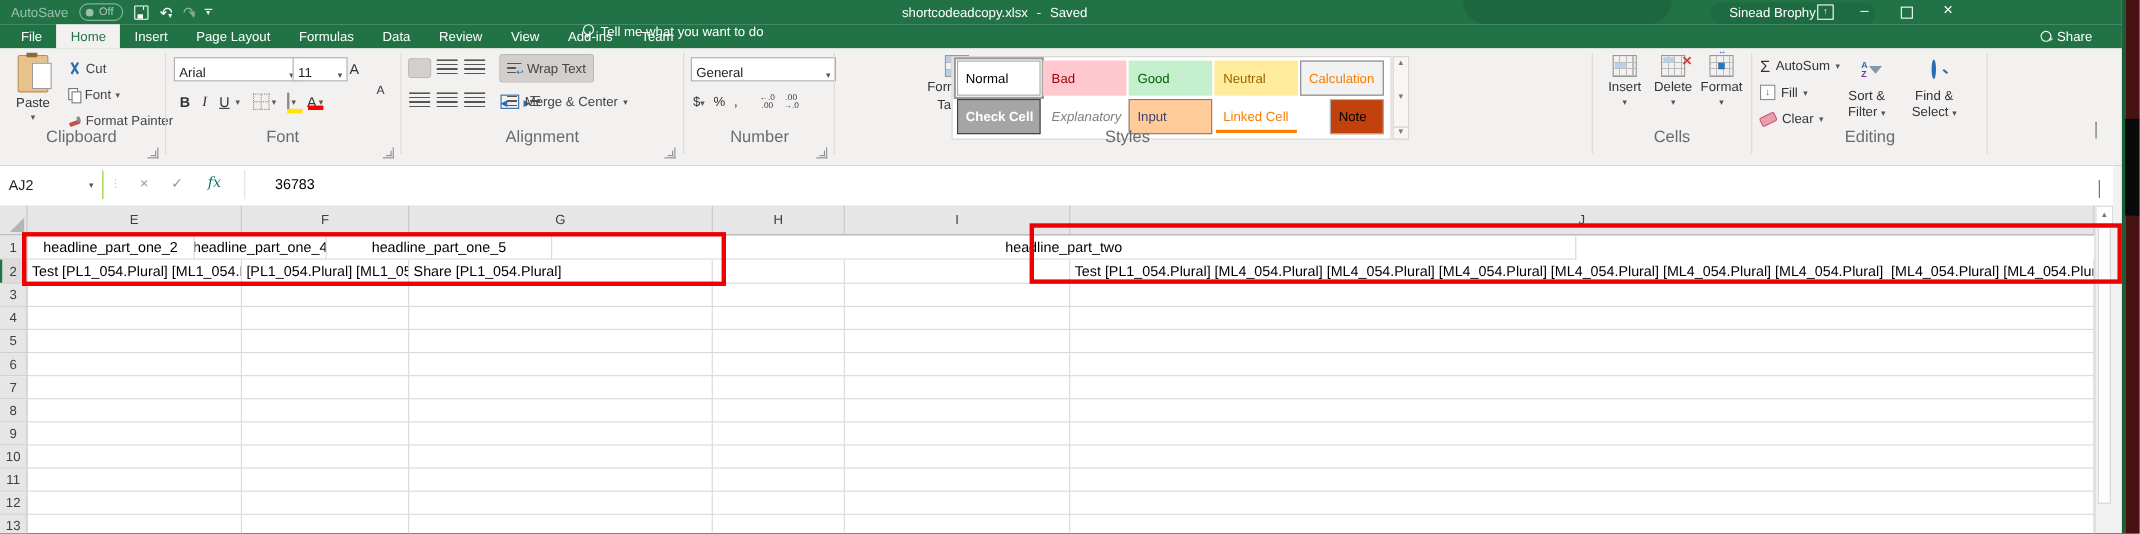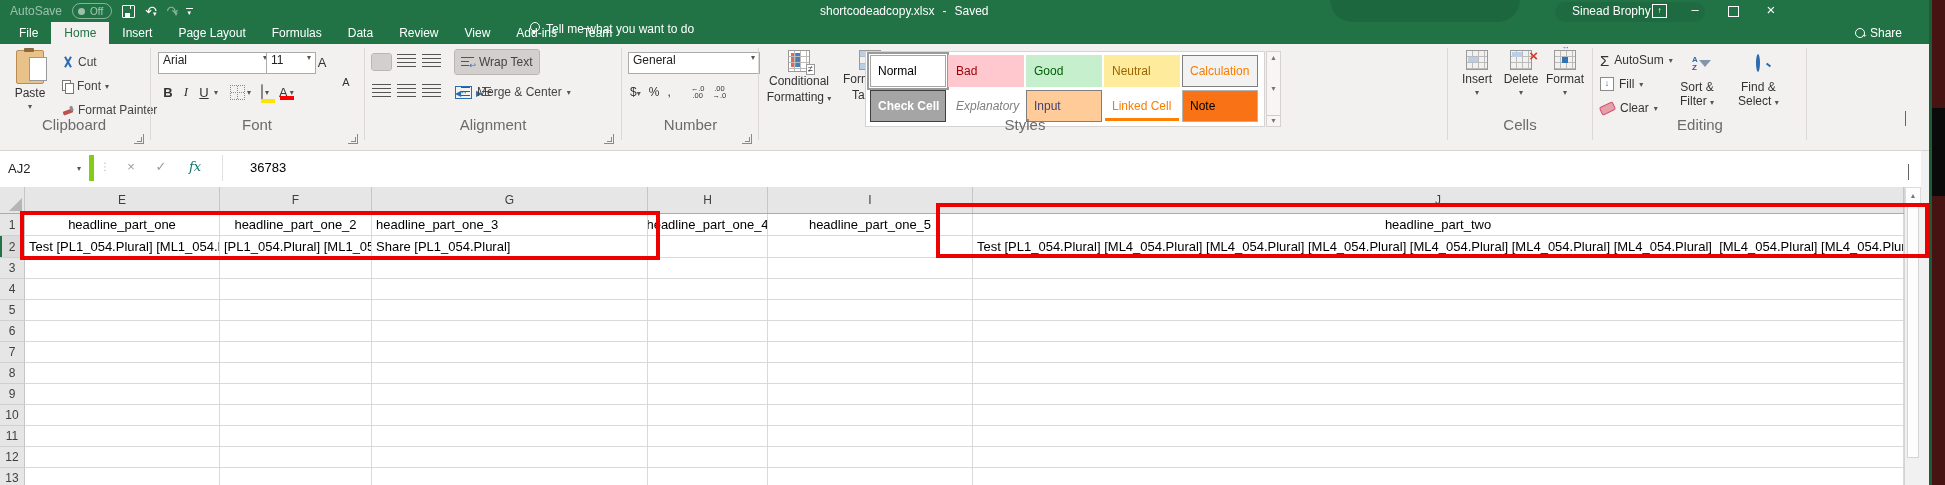--- a/index.html
+++ b/index.html
@@ -60,21 +60,21 @@
   .icon-xlines::before{transform:rotate(30deg);}
   .icon-xlines::after{transform:rotate(-30deg);}
   .icon-copy{position:relative;width:11px;height:12px;}
   .icon-copy::before,.icon-copy::after{content:"";position:absolute;width:7px;height:9px;border:1px solid #777;background:#fff;}
   .icon-copy::before{left:0;top:0;}
   .icon-copy::after{left:3px;top:3px;}
   .icon-brush{width:12px;height:12px;position:relative;}
   .icon-brush::before{content:"";position:absolute;left:1px;top:6px;width:10px;height:4px;background:#c0504d;transform:rotate(-20deg);border-radius:1px;}
   .icon-brush::after{content:"";position:absolute;left:8px;top:2px;width:3px;height:5px;background:#8a8a8a;transform:rotate(-20deg);}
   
-  .combo{position:absolute;height:20px;background:#fff;border:1px solid #ababab;display:flex;align-items:flex-start;justify-content:space-between;padding:0 4px;font-size:12px;color:#222;}
+  .combo{position:absolute;height:20px;background:#fff;border:1px solid #ababab;display:flex;align-items:flex-end;justify-content:space-between;padding:0 4px;font-size:12px;color:#222;}
   .fmtbtn{font-size:13px;color:#333;width:16px;text-align:center;}
   .u-line{text-decoration:underline;}
   .icon-borders{width:13px;height:13px;border:1px dotted #8a8a8a;position:relative;}
   .icon-borders::before{content:"";position:absolute;left:6px;top:0;width:1px;height:13px;border-left:1px dotted #8a8a8a;}
   .icon-borders::after{content:"";position:absolute;left:0;top:6px;width:13px;height:1px;border-top:1px dotted #8a8a8a;}
   .icon-bucket{width:12px;height:9px;background:#d8d4d0;border:1px solid #8a8a8a;transform:rotate(-15deg);border-radius:2px;}
   .colorbar{position:absolute;left:0;bottom:-4px;width:14px;height:4px;}
   .rel{position:relative;}
   
   .icon-lines{width:13px;height:10px;background:repeating-linear-gradient(to bottom,#555 0 1.5px,transparent 1.5px 4px);}
@@ -120,21 +120,21 @@
   .az .a{color:#2b6cb0;}.az .z{color:#7030a0;}
   .icon-funnel{width:0;height:0;border-left:6px solid transparent;border-right:6px solid transparent;border-top:7px solid #8496ab;position:relative;top:-1px;}
   .icon-mag{width:9px;height:9px;border:2px solid #2b6cb0;border-radius:50%;position:relative;}
   .icon-mag::after{content:"";position:absolute;left:8px;top:8px;width:5px;height:2px;background:#2b6cb0;transform:rotate(40deg);}
   .stack2{display:flex;flex-direction:column;align-items:center;line-height:14px;font-size:12px;color:#333;}
   .chev{width:8px;height:8px;border-left:1.5px solid #666;border-top:1.5px solid #666;}
   .chev-up{transform:rotate(45deg);}
   .chev-dn{transform:rotate(225deg);}
   
   .fbar{position:absolute;left:0;top:151px;width:1929px;height:36px;background:#fff;border-bottom:1px solid #cfcfcf;font-size:13px;color:#222;}
-  .namebox{position:absolute;left:0;top:4px;width:94px;height:26px;display:flex;align-items:center;justify-content:space-between;padding:0 8px;box-sizing:border-box;border-right:5px solid #84cc16;}
+  .namebox{position:absolute;left:0;top:4px;width:94px;height:26px;display:flex;align-items:center;justify-content:space-between;padding:0 8px;box-sizing:border-box;border-right:1px solid #84cc16;}
   .fb-dots{position:absolute;left:100px;top:10px;color:#bbb;font-size:10px;letter-spacing:0;}
   .fb-btn{position:absolute;top:8px;width:26px;text-align:center;color:#9a9a9a;font-size:13px;}
   .fb-fx{font-family:"DejaVu Serif",serif;font-style:italic;color:#0f766e;}
   .fb-sep{position:absolute;left:222px;top:4px;width:1px;height:26px;background:#e0e0e0;}
   .fb-val{position:absolute;left:250px;top:9px;color:#000;}
   .fb-exp{position:absolute;left:1908px;top:14px;}
   
   .grid{position:absolute;left:0;top:187px;width:1904px;height:298px;background:#fff;}
   .hrow{display:flex;height:26px;background:#e6e6e6;border-bottom:1px solid #ababab;}
   .hcell{border-right:1px solid #c6c6c6;color:#3f3f3f;font-size:12px;display:flex;align-items:center;justify-content:center;box-sizing:border-box;}
@@ -327,41 +327,36 @@
         </span>
       <span class="mini2">
           <span>.00</span>
           <span>→.0</span>
         </span>
     </div>
     <div class="glabel" style="left:624px;width:133px;">Number</div>
     <div class="launcher" style="left:742px;"></div>
     <div class="sep" style="left:758px;"></div>
 
-    <div class="stylebtn" style="left:763px;">
-      <span class="icon-cf"></span>
-      <span>Conditional</span>
-      <span><span>Formatting</span> <span class="dd">▾</span></span>
-    </div>
     <div class="stylebtn" style="left:838px;width:64px;">
       <span class="icon-table"></span>
       <span>Format as</span>
       <span><span>Table</span> <span class="dd">▾</span></span>
     </div>
     <div class="gallery">
       <span class="gcell" style="background: rgb(255, 255, 255); color: rgb(0, 0, 0); border-color: rgb(166, 166, 166); outline: rgb(154, 154, 154) solid 2px; outline-offset: 1px;">Normal</span>
       <span class="gcell" style="background: rgb(255, 199, 206); color: rgb(156, 0, 6); border-color: transparent;">Bad</span>
       <span class="gcell" style="background: rgb(198, 239, 206); color: rgb(0, 97, 0); border-color: transparent;">Good</span>
       <span class="gcell" style="background: rgb(255, 235, 156); color: rgb(156, 101, 0); border-color: transparent;">Neutral</span>
       <span class="gcell" style="background: rgb(242, 242, 242); color: rgb(250, 125, 0); border-color: rgb(127, 127, 127);">Calculation</span>
       <span class="gcell" style="background: rgb(165, 165, 165); color: rgb(255, 255, 255); border-color: rgb(63, 63, 63); font-weight: bold;">Check Cell</span>
       <span class="gcell" style="background: rgb(255, 255, 255); color: rgb(127, 127, 127); border-color: transparent; font-style: italic;">Explanatory ...</span>
       <span class="gcell" style="background: rgb(255, 204, 153); color: rgb(63, 63, 118); border-color: rgb(127, 127, 127);">Input</span>
       <span class="gcell" style="background: rgb(255, 255, 255); color: rgb(250, 125, 0); border-color: transparent; box-shadow: rgb(255, 128, 1) 0px -3px 0px inset;">Linked Cell</span>
-      <span class="gcell" style="background: #f97316; color: rgb(0, 0, 0); border-color: rgb(178, 178, 178);">Note</span>
+      <span class="gcell" style="background: #c2410c; color: rgb(0, 0, 0); border-color: rgb(178, 178, 178); margin-left: 27px;">Note</span>
     </div>
     <div class="gscroll">
       <span>▲</span>
       <span>▼</span>
       <span class="gmore">▼</span>
     </div>
     <div class="glabel" style="left:760px;width:530px;">Styles</div>
     <div class="sep" style="left:1447px;"></div>
 
     <div class="bigbtn" style="left:1455px;width:44px;">
@@ -448,23 +443,21 @@
       <div class="hcell cA selall"></div>
       <div class="hcell cE">E</div>
       <div class="hcell cF">F</div>
       <div class="hcell cG">G</div>
       <div class="hcell cH">H</div>
       <div class="hcell cI">I</div>
       <div class="hcell cJ">J</div>
     </div>
     <div class="row r12">
       <div class="rh">1</div>
-      <div class="cell cE tc">headline_part_one</div>
       <div class="cell cF tc">headline_part_one_2</div>
-      <div class="cell cG">headline_part_one_3</div>
       <div class="cell cH tc">headline_part_one_4</div>
       <div class="cell cI tc">headline_part_one_5</div>
       <div class="cell cJ tc">headline_part_two</div>
     </div>
     <div class="row r12">
       <div class="rh sel">2</div>
       <div class="cell cE">Test [PL1_054.Plural] [ML1_054.Plural]</div>
       <div class="cell cF">[PL1_054.Plural] [ML1_054.Plural]</div>
       <div class="cell cG">Share [PL1_054.Plural]</div>
       <div class="cell cH"></div>

